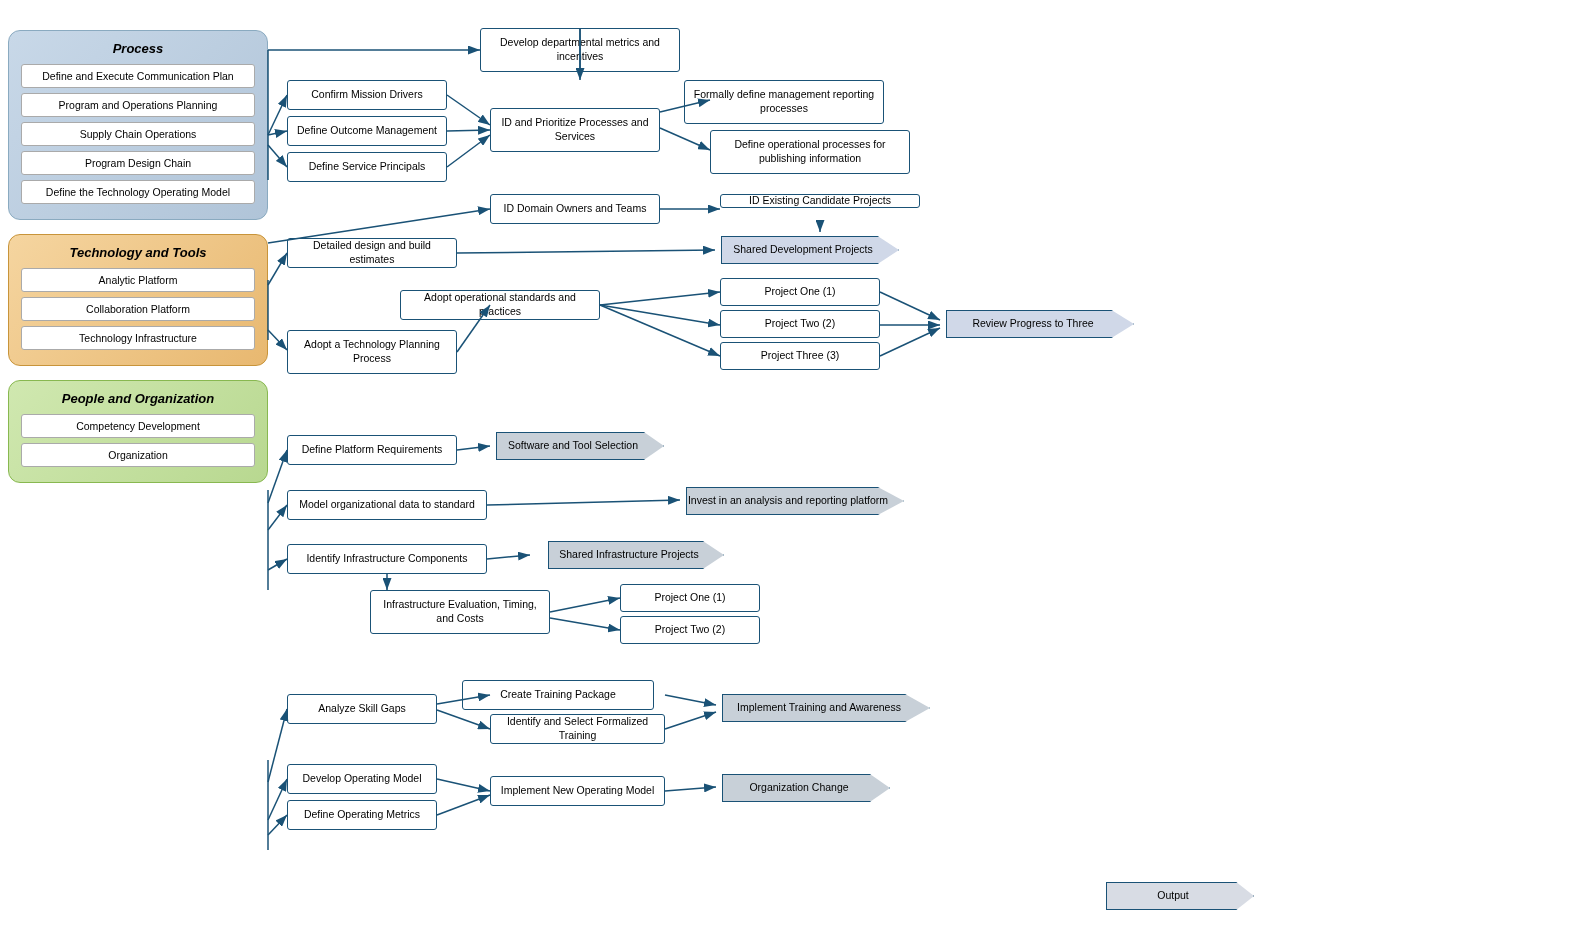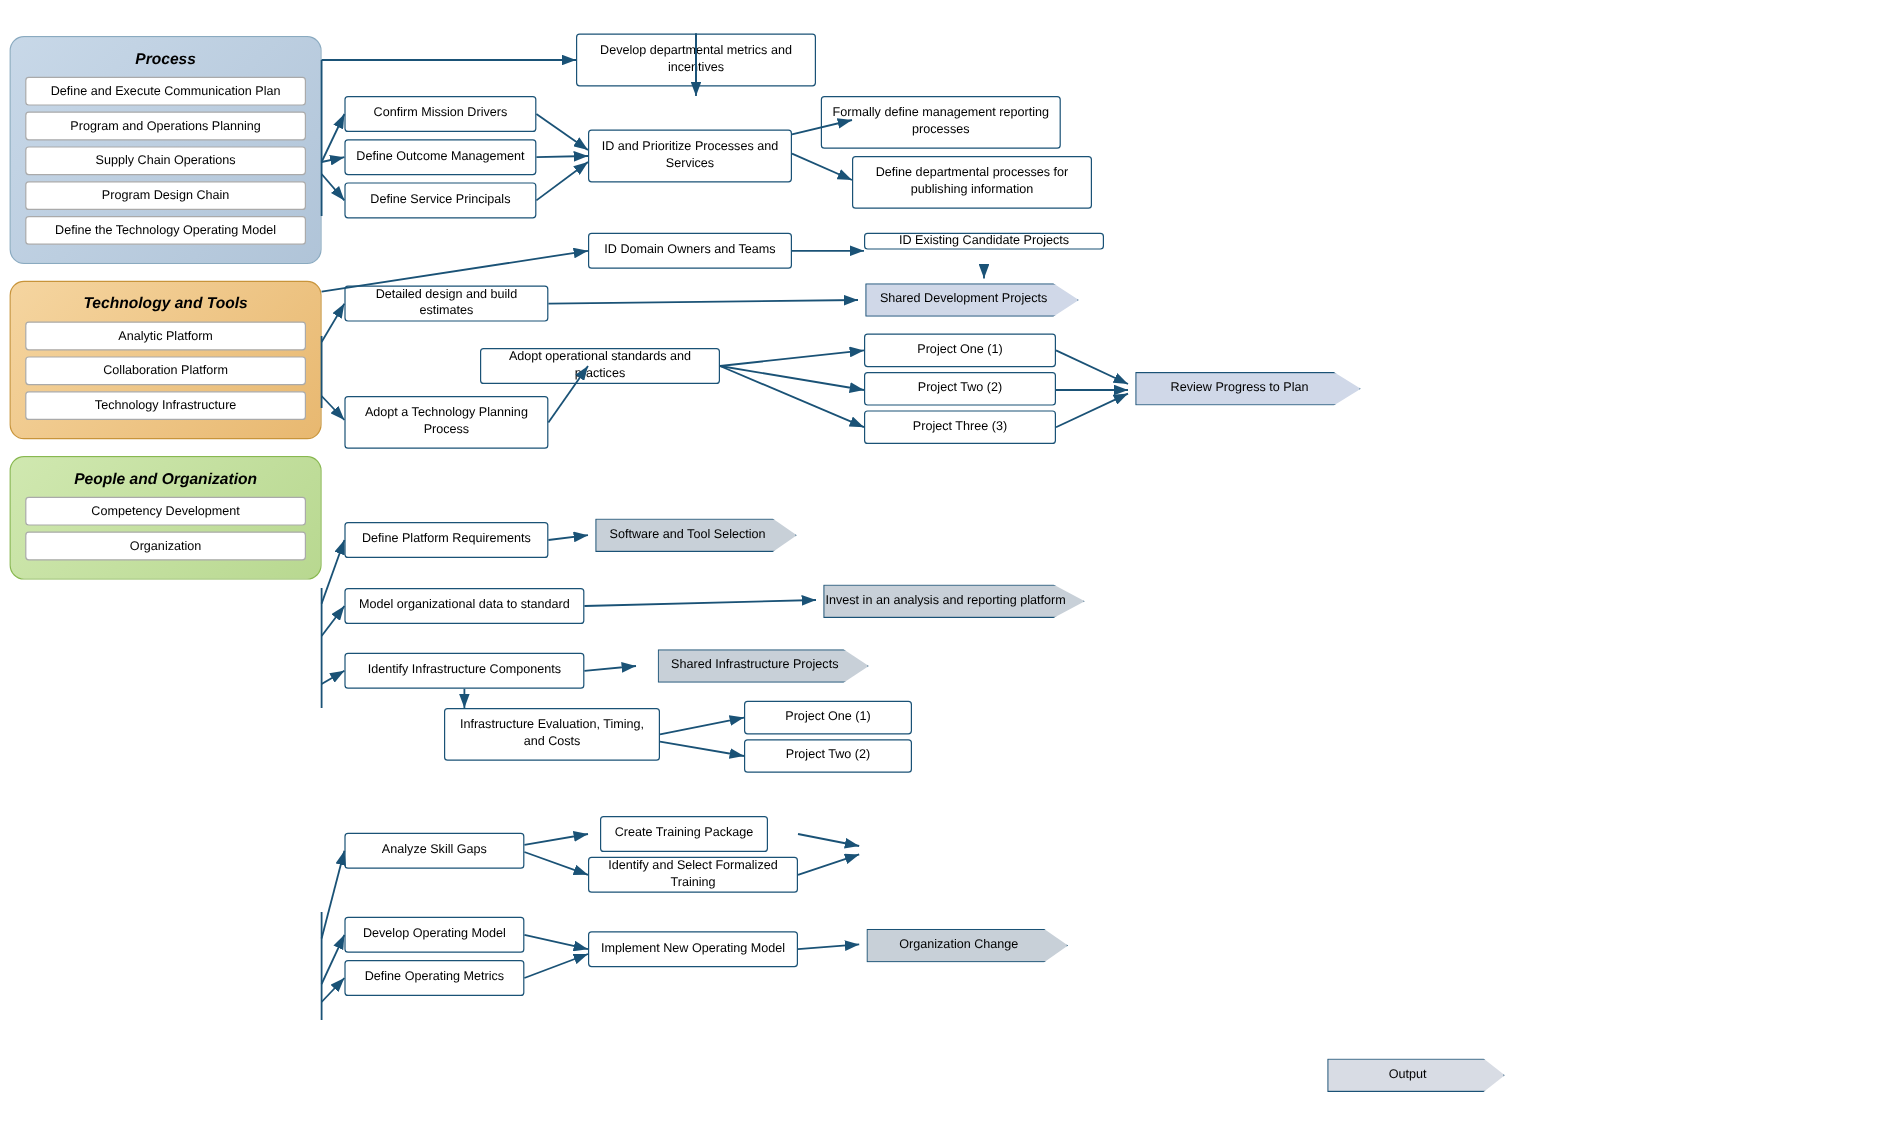--- a/index.html
+++ b/index.html
@@ -159,21 +159,21 @@
 
   <div class="flow-box" style="left:490px;top:108px;width:170px;height:44px;">
     <span>ID and Prioritize Processes and Services</span>
   </div>
 
   <div class="flow-box" style="left:684px;top:80px;width:200px;height:44px;">
     <span>Formally define management reporting processes</span>
   </div>
 
   <div class="flow-box" style="left:710px;top:130px;width:200px;height:44px;">
-    <span>Define departmental processes for publishing information</span>
+    <span>Define operational processes for publishing information</span>
   </div>
 
   <div class="flow-box" style="left:490px;top:194px;width:170px;height:30px;">
     <span>ID Domain Owners and Teams</span>
   </div>
 
   <div class="flow-box" style="left:720px;top:194px;width:200px;height:14px;">
     <span>ID Existing Candidate Projects</span>
   </div>
 
@@ -202,21 +202,21 @@
   <div class="flow-box" style="left:720px;top:342px;width:160px;height:28px;">
     <span>Project Three (3)</span>
   </div>
 
   <div class="flow-box" style="left:287px;top:330px;width:170px;height:44px;">
     <span>Adopt a Technology Planning Process</span>
   </div>
 
   <div class="arrow-box" style="left:940px;top:306px;width:200px;height:36px;">
     <div class="arrow-shape">
-      <span style="padding-right:14px;font-size:10.5px;">Review Progress to Plan</span>
+      <span style="padding-right:14px;font-size:10.5px;">Review Progress to Three</span>
     </div>
   </div>
 
   <div class="flow-box" style="left:287px;top:435px;width:170px;height:30px;">
     <span>Define Platform Requirements</span>
   </div>
 
   <div class="arrow-box" style="left:490px;top:428px;width:180px;height:36px;">
     <div class="arrow-shape" style="background:#c8d0d8;">
       <span style="padding-right:14px;font-size:10.5px;">Software and Tool Selection</span>
@@ -252,28 +252,33 @@
   </div>
 
   <div class="flow-box" style="left:620px;top:616px;width:140px;height:28px;">
     <span>Project Two (2)</span>
   </div>
 
   <div class="flow-box" style="left:287px;top:694px;width:150px;height:30px;">
     <span>Analyze Skill Gaps</span>
   </div>
 
-  <div class="flow-box" style="left:500px;top:680px;width:140px;height:30px;">
+  <div class="flow-box" style="left:462px;top:680px;width:192px;height:30px;">
     <span>Create Training Package</span>
   </div>
 
   <div class="flow-box" style="left:490px;top:714px;width:175px;height:30px;">
     <span>Identify and Select Formalized Training</span>
   </div>
 
+  <div class="arrow-box" style="left:716px;top:690px;width:220px;height:36px;">
+    <div class="arrow-shape" style="background:#c8d0d8;">
+      <span style="padding-right:14px;font-size:10.5px;">Implement Training and Awareness</span>
+    </div>
+  </div>
 
   <div class="flow-box" style="left:287px;top:764px;width:150px;height:30px;">
     <span>Develop Operating Model</span>
   </div>
 
   <div class="flow-box" style="left:287px;top:800px;width:150px;height:30px;">
     <span>Define Operating Metrics</span>
   </div>
 
   <div class="flow-box" style="left:490px;top:776px;width:175px;height:30px;">

